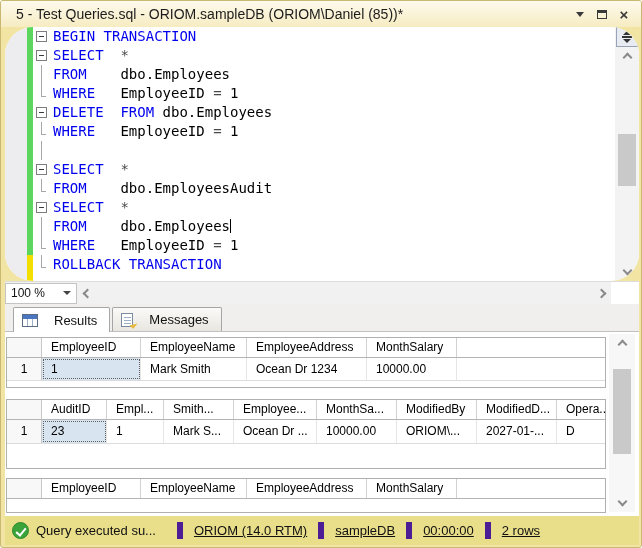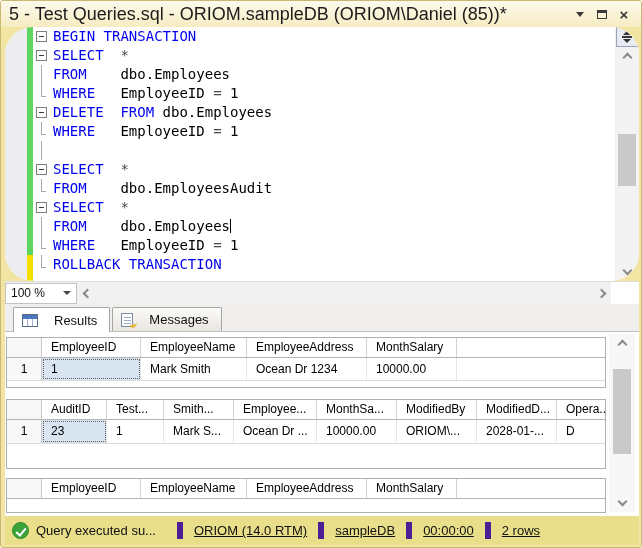--- a/index.html
+++ b/index.html
@@ -7,21 +7,21 @@
   .window {
     position:relative; width:642px; height:548px;
     background:#f2e5a4; border:1px solid #c9b872; border-radius:3px; overflow:hidden;
   }
   
   .titlebar {
     position:absolute; left:0; top:0; width:642px; height:26px;
     background:linear-gradient(#fdfaec, #f6ecc2);
     display:flex; align-items:center; padding:0 8px;
   }
-  .title-text { font-size:18px; color:#1c1c1c; white-space:nowrap; overflow:hidden; flex:1; }
+  .title-text { font-size:14px; color:#1c1c1c; white-space:nowrap; overflow:hidden; flex:1;margin-left:7px; }
   .win-btn { width:22px; height:18px; display:flex; align-items:center; justify-content:center; cursor:default; }
   .tri-down { width:0; height:0; border-left:4px solid transparent; border-right:4px solid transparent; border-top:5px solid #3a3a3a; }
   .max-box { width:10px; height:9px; border:1px solid #3a3a3a; border-top:3px solid #3a3a3a; background:transparent; }
   .close-x { font-size:15px; font-weight:bold; color:#3a3a3a; line-height:1; }
   
   .editor {
     position:absolute; left:4px; top:26px; width:634px; height:254px;
     background:#fff; overflow:hidden; display:flex; flex-direction:column;border-radius:28px;
   }
   .cl { display:flex; height:19px; flex:0 0 19px; }
@@ -308,37 +308,37 @@
         <div class="g-c" style="width:120px">Ocean Dr 1234</div>
         <div class="g-c" style="width:90px">10000.00</div>
         <div class="g-c g-fill"></div>
       </div>
     </div>
 
     <div class="grid" style="top:67px; height:70px;">
       <div class="g-head">
         <div class="g-rowhead"></div>
         <div class="g-h" style="width:65px">AuditID</div>
-        <div class="g-h" style="width:57px">Test...</div>
+        <div class="g-h" style="width:57px">Empl...</div>
         <div class="g-h" style="width:70px">Smith...</div>
         <div class="g-h" style="width:83px">Employee...</div>
         <div class="g-h" style="width:80px">MonthSa...</div>
         <div class="g-h" style="width:80px">ModifiedBy</div>
         <div class="g-h" style="width:80px">ModifiedD...</div>
         <div class="g-h g-fill">Opera...</div>
       </div>
       <div class="g-row" style="height:24px">
         <div class="g-rowhead">1</div>
         <div class="g-c sel" style="width:65px">23</div>
         <div class="g-c" style="width:57px">1</div>
         <div class="g-c" style="width:70px">Mark S...</div>
         <div class="g-c" style="width:83px">Ocean Dr ...</div>
         <div class="g-c" style="width:80px">10000.00</div>
         <div class="g-c" style="width:80px">ORIOM\...</div>
-        <div class="g-c" style="width:80px">2028-01-...</div>
+        <div class="g-c" style="width:80px">2027-01-...</div>
         <div class="g-c g-fill">D</div>
       </div>
     </div>
 
     <div class="grid" style="top:146px; height:35px;">
       <div class="g-head">
         <div class="g-rowhead"></div>
         <div class="g-h" style="width:99px">EmployeeID</div>
         <div class="g-h" style="width:106px">EmployeeName</div>
         <div class="g-h" style="width:120px">EmployeeAddress</div>

